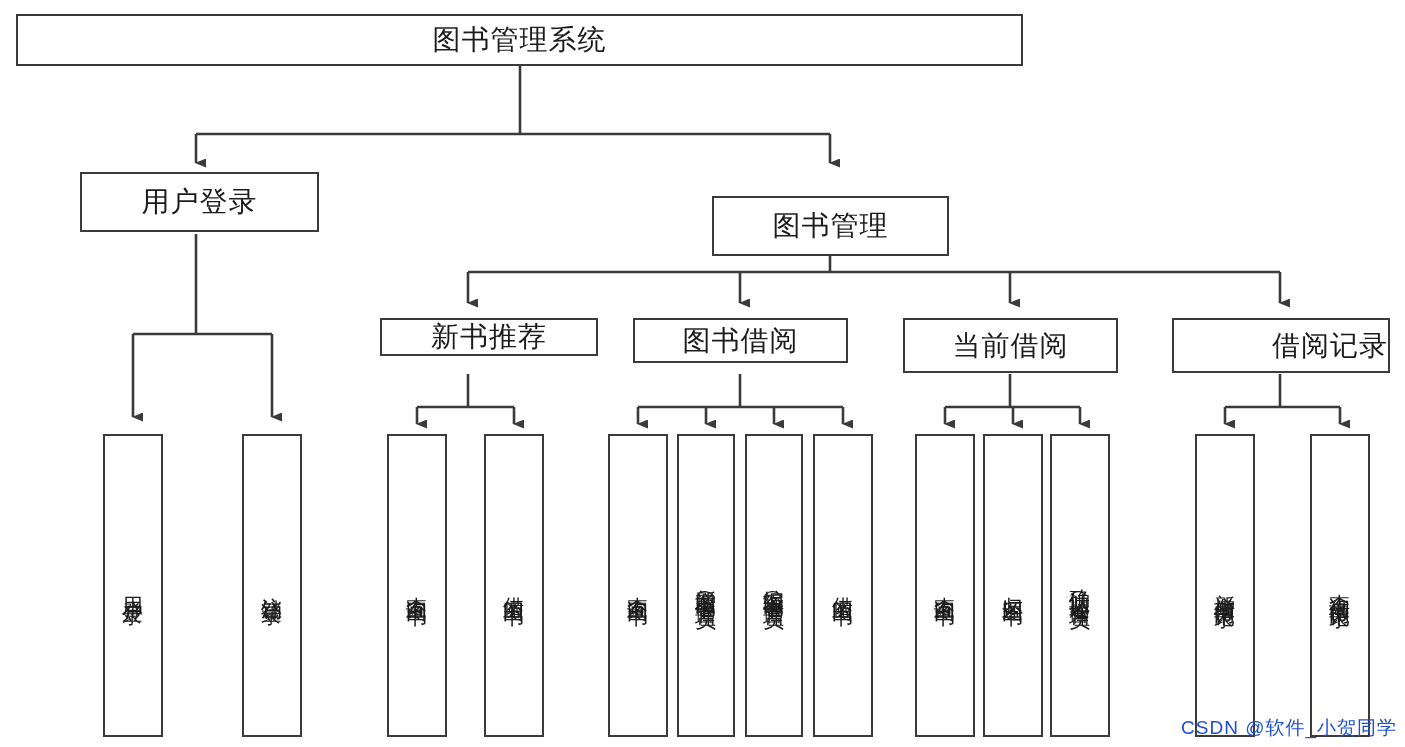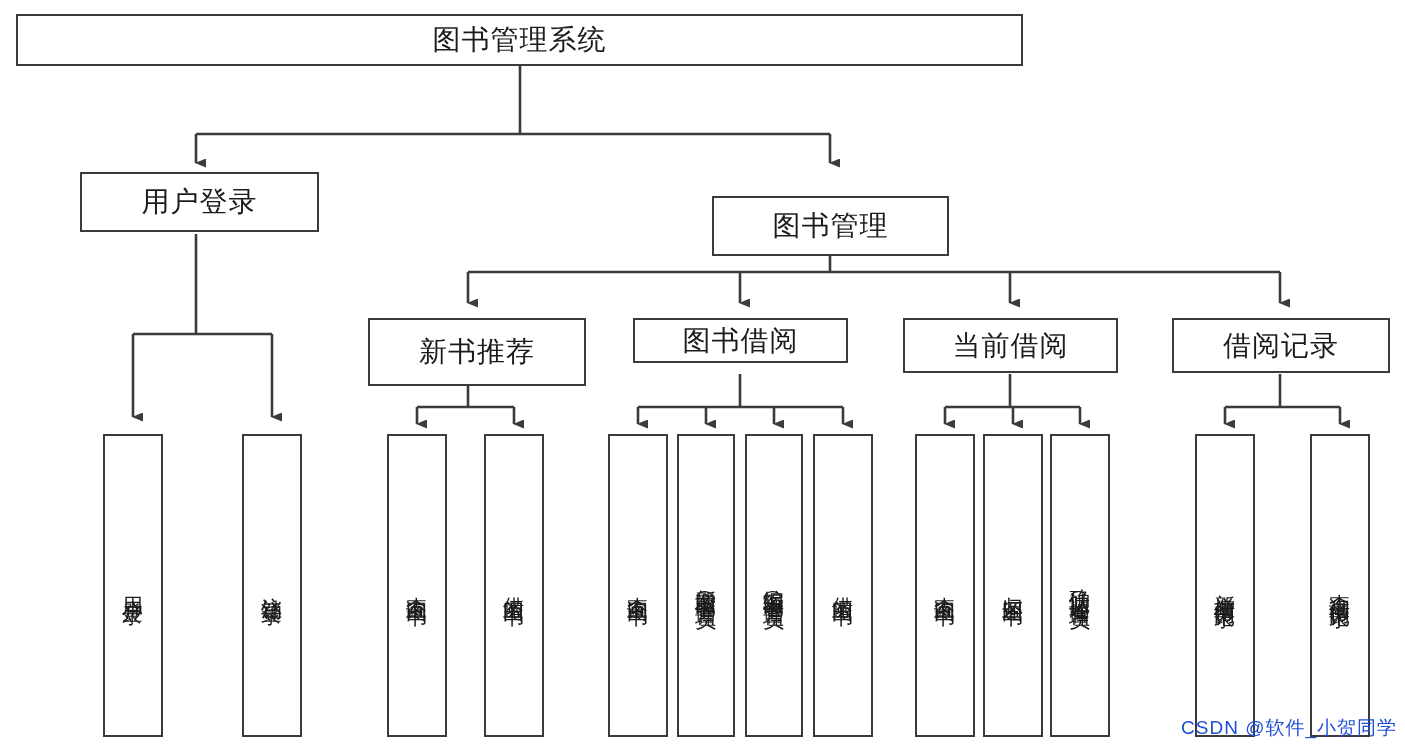--- a/index.html
+++ b/index.html
@@ -125,30 +125,30 @@
     <span class="label">图书管理系统</span>
   </div>
 
   <div class="node h-node" style="left:80px; top:172px; width:239px; height:60px;">
     <span class="label">用户登录</span>
   </div>
   <div class="node h-node" style="left:712px; top:188px; width:237px; height:60px;margin-top:8px;">
     <span class="label">图书管理</span>
   </div>
 
-  <div class="node h-node" style="left:368px; top:318px; width:218px; height:68px;">
+  <div class="node h-node" style="left:380px; top:318px; width:218px; height:38px;">
     <span class="label">新书推荐</span>
   </div>
   <div class="node h-node" style="left:633px; top:318px; width:215px; height:45px;">
     <span class="label">图书借阅</span>
   </div>
   <div class="node h-node" style="left:903px; top:318px; width:215px; height:55px;">
     <span class="label">当前借阅</span>
   </div>
-  <div class="node h-node" style="left:1172px; top:318px; width:218px; height:55px;">
+  <div class="node h-node" style="left:1172px; top:318px; width:218px; height:55px;justify-content:flex-end;">
     <span class="label">借阅记录</span>
   </div>
 
   <div class="node v-node" style="left:103px; top:434px; width:60px; height:303px;">
     <span class="label">用户登录</span>
   </div>
   <div class="node v-node" style="left:242px; top:434px; width:60px; height:303px;">
     <span class="label">注销登录</span>
   </div>
 

